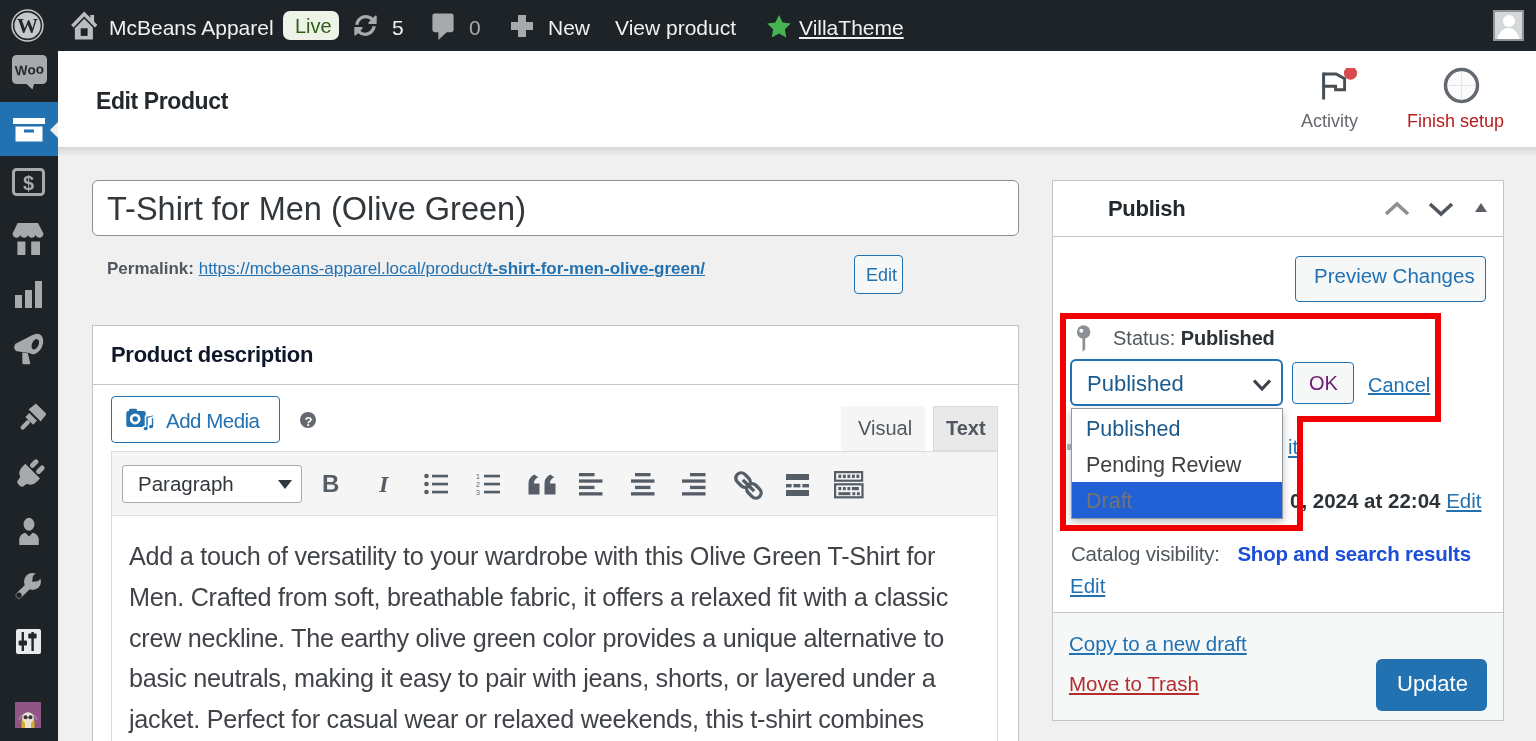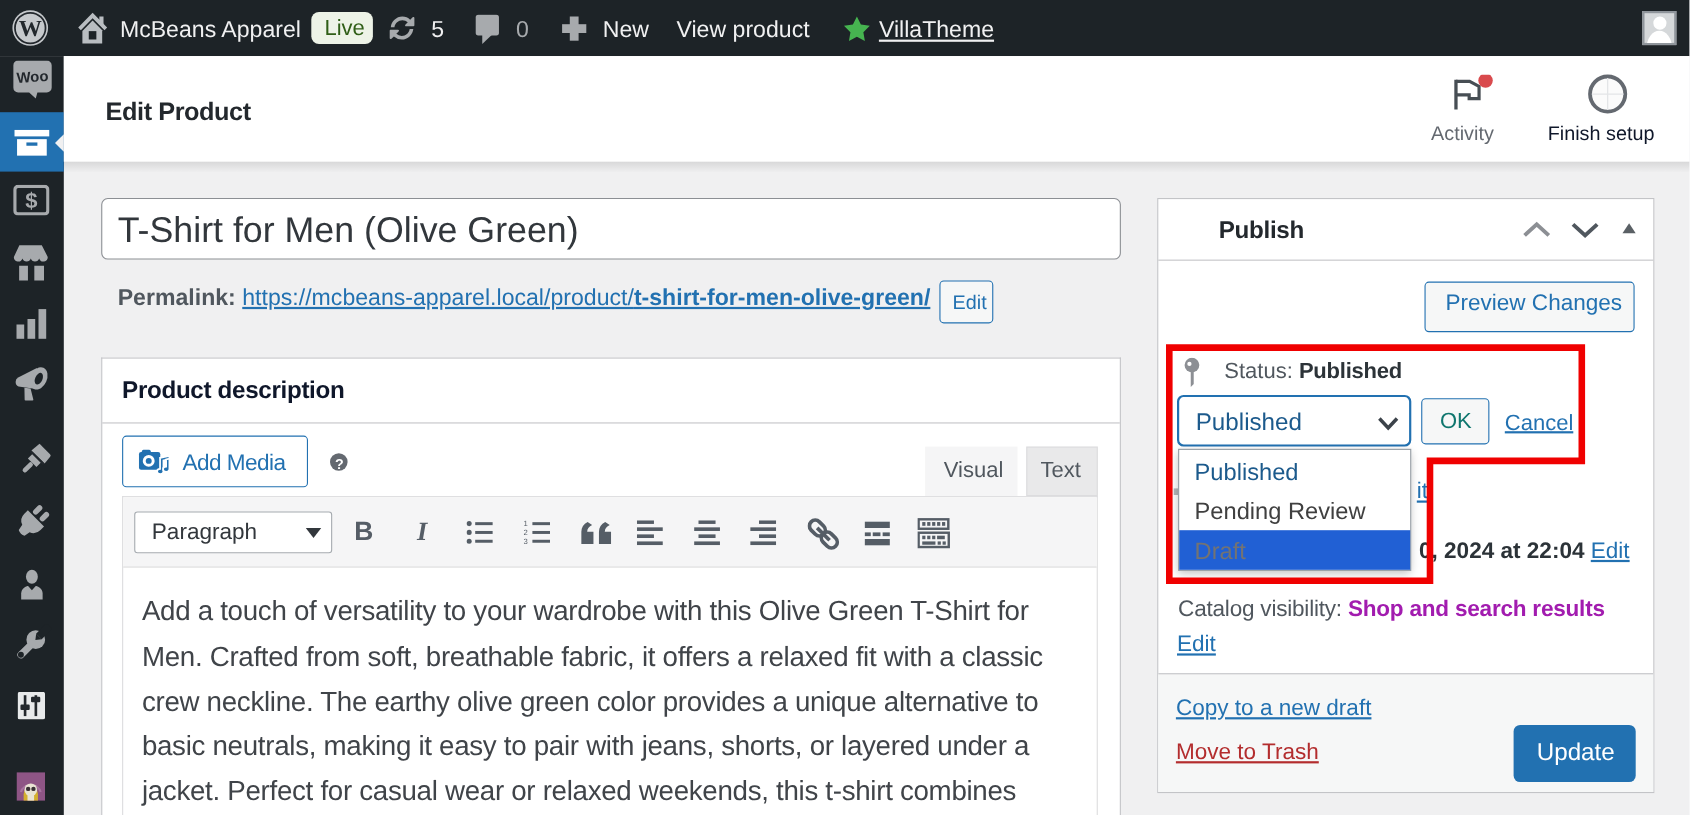--- a/index.html
+++ b/index.html
@@ -157,25 +157,25 @@
 <svg class="abs" style="left:1320px;top:68px;" width="42" height="36" viewBox="0 0 42 36">
   <path fill="none" stroke="#474e54" stroke-width="3" d="M3.6 4.5 V31.5"></path>
   <path fill="none" stroke="#474e54" stroke-width="2.9" d="M3.6 6 H16 L24.6 10.6 V21.7 H15.6 V18.2 H3.6"></path>
   <circle cx="30.5" cy="5.2" r="6.6" fill="#d94a4d"></circle>
 </svg>
 <div class="t" style="left:1301px;top:112px;font-size:18px;color:#646970;">Activity</div>
 <svg class="abs" style="left:1443px;top:67px;" width="37" height="37" viewBox="0 0 37 37">
   <circle cx="18.5" cy="18.5" r="16" fill="#fbfbfb" stroke="#646970" stroke-width="3.5"></circle>
   <path stroke="#e3e5e7" stroke-width="1.2" d="M18.5 4 V33 M4 18.5 H33"></path>
 </svg>
-<div class="t" style="left:1407px;top:112px;font-size:18px;color:#0f172a;">Finish setup</div>
+<div class="t" style="left:1407px;top:112px;font-size:18px;color:#b91c1c;">Finish setup</div>
 
 <div class="abs" style="left:92px;top:180px;width:927px;height:56px;background:#fff;border:1px solid #8c8f94;border-radius:6px;"></div>
 <div class="t" style="left:107px;top:193px;font-size:32.5px;color:#32373c;">T-Shirt for Men (Olive Green)</div>
-<div class="t" style="left:107px;top:260px;font-size:21px;color:#50575e;text-align:center;"><b>Permalink:</b> <a href="#">https://mcbeans-apparel.local/product/<b>t-shirt-for-men-olive-green/</b></a></div>
+<div class="t" style="left:107px;top:260px;font-size:17px;color:#50575e;text-align:center;"><b>Permalink:</b> <a href="#">https://mcbeans-apparel.local/product/<b>t-shirt-for-men-olive-green/</b></a></div>
 <div class="abs" style="left:854px;top:255px;width:49px;height:39px;background:#f6f7f7;border:1px solid #2271b1;border-radius:4px;"></div>
 <div class="t" style="left:866px;top:266px;font-size:18px;color:#2271b1;">Edit</div>
 
 <div class="abs" style="left:92px;top:325px;width:927px;height:416px;background:#fff;border:1px solid #c3c4c7;border-bottom:none;"></div>
 <div class="t" style="left:111px;top:344px;font-size:22px;font-weight:bold;letter-spacing:-0.3px;color:#0f172a;">Product description</div>
 <div class="abs" style="left:93px;top:384px;width:925px;height:1px;background:#c3c4c7;"></div>
 
 <div class="abs" style="left:111px;top:396px;width:169px;height:47px;background:#fff;border:1px solid #2271b1;border-radius:4px;"></div>
 <svg class="abs" style="left:126px;top:408px;" width="30" height="30" viewBox="0 0 30 30">
   <rect x="3" y="0.8" width="8" height="4.5" rx="1.4" fill="#2271b1"></rect>
@@ -188,21 +188,21 @@
   </g>
 </svg>
 <div class="t" style="left:166px;top:411px;font-size:20.5px;letter-spacing:-0.5px;color:#2271b1;">Add Media</div>
 
 <div class="abs" style="left:300px;top:412px;width:16px;height:16px;border-radius:50%;background:#646970;"></div>
 <div class="t" style="left:304.5px;top:415px;font-size:13px;font-weight:bold;color:#fff;">?</div>
 
 <div class="abs" style="left:841px;top:406px;width:84px;height:45px;background:#f5f5f6;"></div>
 <div class="t" style="left:858px;top:418px;font-size:20px;color:#50575e;">Visual</div>
 <div class="abs" style="left:933px;top:406px;width:65px;height:45px;background:#e9e9ea;border:1px solid #dcdcde;"></div>
-<div class="t" style="left:946px;top:418px;font-size:20px;color:#50575e;">Text</div>
+<div class="t" style="left:946px;top:418px;font-size:20px;color:#50575e;font-weight:bold;">Text</div>
 
 <div class="abs" style="left:111px;top:451px;width:887px;height:290px;border:1px solid #dcdcde;border-bottom:none;background:#fff;"></div>
 <div class="abs" style="left:112px;top:452px;width:885px;height:64px;background:#f5f5f6;border-bottom:1px solid #dedede;"></div>
 
 <div class="abs" style="left:122px;top:465px;width:180px;height:38px;background:#fff;border:1px solid #a6abb0;border-radius:3px;"></div>
 <div class="t" style="left:138px;top:473.5px;font-size:20.5px;color:#32373c;">Paragraph</div>
 <div class="abs" style="left:278px;top:480px;width:0;height:0;border-left:7px solid transparent;border-right:7px solid transparent;border-top:9px solid #32373c;"></div>
 
 <div class="t" style="left:322px;top:472px;font-size:24px;font-weight:bold;color:#555d66;">B</div>
 <div class="t" style="left:379px;top:472px;font-size:24px;font-style:italic;font-family:'Liberation Serif',serif;color:#555d66;"><b>I</b></div>
@@ -311,34 +311,34 @@
 </svg>
 <div class="t" style="left:1113px;top:328px;font-size:20px;color:#50575e;">Status: <b style="color:#2c3338;letter-spacing:-0.2px;">Published</b></div>
 
 <div class="abs" style="left:1070px;top:359px;width:213px;height:47px;background:#fff;border:2.5px solid #2271b1;border-radius:6px;"></div>
 <div class="t" style="left:1087px;top:373px;font-size:22px;color:#1c5a8c;">Published</div>
 <svg class="abs" style="left:1252px;top:378px;" width="20" height="14" viewBox="0 0 20 14">
       <path fill="none" stroke="#3c434a" stroke-width="3.2" d="M2 2.5 L10 11 L18 2.5"></path>
     </svg>
 
 <div class="abs" style="left:1292px;top:362px;width:62px;height:42px;background:#f6f7f7;border:1px solid #2271b1;border-radius:4px;"></div>
-<div class="t" style="left:1309px;top:373px;font-size:20px;color:#0f766e;">OK</div>
+<div class="t" style="left:1309px;top:373px;font-size:20px;color:#701a75;">OK</div>
 <div class="t" style="left:1368px;top:375px;font-size:20px;"><a href="#">Cancel</a></div>
 
 <div class="abs" style="left:1067px;top:444px;width:4px;height:6px;background:#b3b6b9;"></div>
 <div class="t" style="left:1288px;top:437px;font-size:20.5px;"><a href="#">it</a></div>
 <div class="t" style="left:1290px;top:491px;font-size:20.5px;color:#2c3338;font-weight:bold;">0, 2024 at 22:04 <a href="#" style="font-weight:normal;">Edit</a></div>
 
 <div class="abs" style="left:1071px;top:408px;width:212px;height:111px;background:#fff;border:1px solid #9199a0;box-shadow:0 3px 8px rgba(0,0,0,0.25);"></div>
 <div class="t" style="left:1086px;top:419px;font-size:21.5px;color:#1c5a8c;">Published</div>
 <div class="t" style="left:1086px;top:455px;font-size:21.5px;color:#404040;">Pending Review</div>
 <div class="abs" style="left:1072px;top:482px;width:210px;height:36px;background:#2160d4;"></div>
 <div class="t" style="left:1086px;top:491px;font-size:21.5px;color:#737373;">Draft</div>
 
-<div class="t" style="left:1071px;top:544px;font-size:20.5px;letter-spacing:-0.2px;color:#50575e;">Catalog visibility: <b style="color:#a21caf;">Shop and search results</b></div>
+<div class="t" style="left:1071px;top:544px;font-size:20.5px;letter-spacing:-0.2px;color:#50575e;">Catalog visibility: <b style="color:#1d4ed8;margin-left:12px;">Shop and search results</b></div>
 <div class="t" style="left:1070px;top:576px;font-size:20.5px;"><a href="#">Edit</a></div>
 
 <div class="abs" style="left:1053px;top:612px;width:450px;height:108px;background:#f6f7f7;border-top:1px solid #c3c4c7;"></div>
 <div class="t" style="left:1069px;top:634px;font-size:20.5px;"><a href="#">Copy to a new draft</a></div>
 <div class="t" style="left:1069px;top:674px;font-size:20.5px;"><a href="#" style="color:#b32d2e;">Move to Trash</a></div>
 <div class="abs" style="left:1376px;top:659px;width:111px;height:52px;background:#2271b1;border-radius:6px;"></div>
 <div class="t" style="left:1397px;top:673px;font-size:22px;color:#fff;">Update</div>
 
 <svg class="abs" style="left:1050px;top:305px;" width="400" height="235" viewBox="0 0 400 235">
   <path d="M13 11 H388 V114 H250 V223 H13 Z" fill="none" stroke="#f00000" stroke-width="6"></path>

